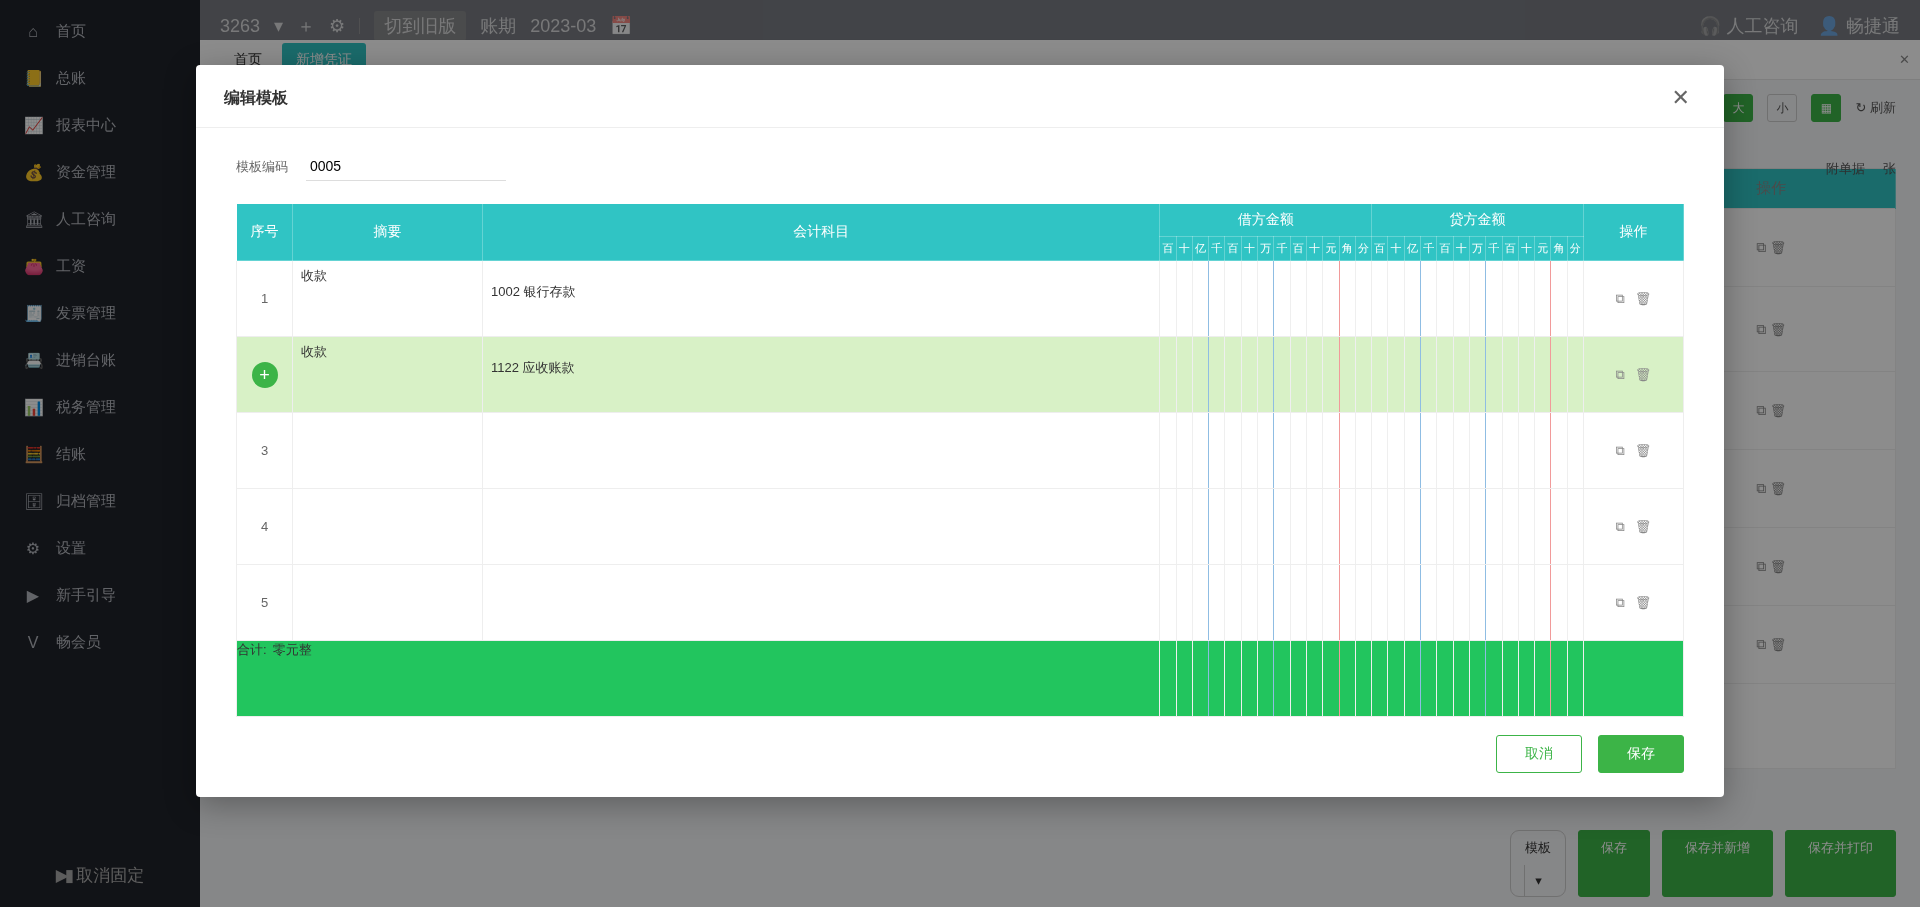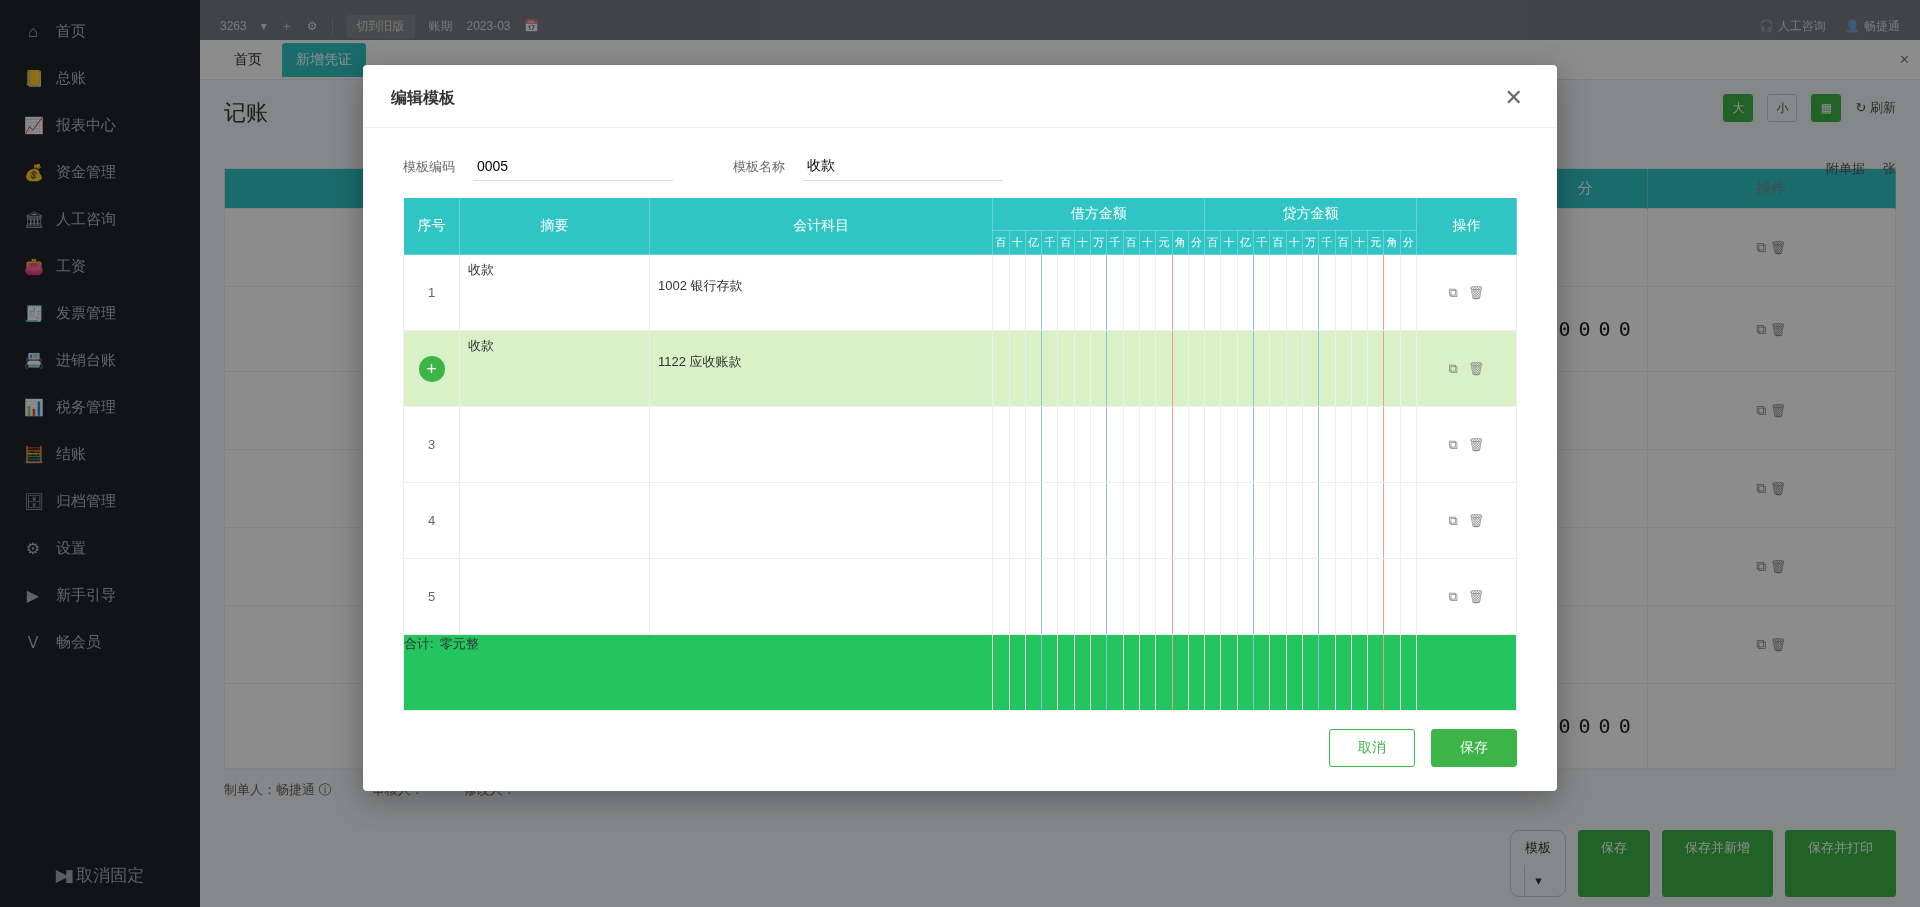--- a/index.html
+++ b/index.html
@@ -6,21 +6,21 @@
 body { font-family:"Microsoft YaHei","PingFang SC",Arial,sans-serif; font-size:13px; color:#333; background:#f0f2f5; width:1920px; height:907px; overflow:hidden; position:relative; }
 
 
 .bg-wrapper { position:absolute; inset:0; } 
 
 .sidebar { position:absolute; left:0; top:0; width:200px; height:907px; background:#20232a; color:#b3b6bd; padding-top:8px; }
 .sidebar .item { display:flex; align-items:center; gap:14px; padding:14px 24px; font-size:15px; cursor:pointer; }
 .sidebar .item .ic { width:18px; text-align:center; font-size:16px; }
 .sidebar .cancel-pin { position:absolute; bottom:10px; left:0; right:0; padding:10px 24px; font-size:17px; color:#aaa; text-align:center; }
 .sidebar .cancel-pin::before { content:"▶▮"; margin-right:6px; letter-spacing:-4px; }
-.context-row { position:absolute; left:200px; right:0; top:0; height:52px; background:#2a2d37; color:#ccc; display:flex; align-items:center; padding:0 20px; gap:14px; font-size:12px; opacity:.6; }
+.context-row { position:absolute; left:200px; right:0; top:0; height:52px; background:#2a2d37; color:#ccc; display:flex; align-items:center; padding:0 20px; gap:14px; font-size:18px; opacity:.6; }
 .context-row .sep { width:1px; height:16px; background:#555; }
 .context-row .pill { background:#444; padding:3px 10px; border-radius:3px; }
 .context-row .rt { margin-left:auto; display:flex; gap:20px; align-items:center; }
 
 .tabbar { position:absolute; left:200px; right:0; top:40px; height:40px; background:#fff; border-bottom:1px solid #e5e5e5; display:flex; align-items:center; padding-left:20px; gap:6px; }
 .tabbar .tab { padding:8px 14px; color:#333; font-size:14px; }
 .tabbar .tab.active { background:#30c4c4; color:#fff; border-radius:3px 3px 0 0; }
 .tabbar .close-all { margin-left:auto; padding:4px 10px; color:#888; }
 
 .main { position:absolute; left:200px; right:0; top:80px; bottom:0; padding:18px 24px; background:#f5f6f8; }
@@ -40,26 +40,26 @@
 .footer-btns .btn { padding:8px 22px; border-radius:3px; border:1px solid #ccc; background:#fff; cursor:pointer; }
 .footer-btns .btn.green { background:#3cb447; border-color:#3cb447; color:#fff; }
 .footer-btns .sel { display:flex; align-items:center; border:1px solid #ccc; border-radius:9px;flex-direction:column; }
 .footer-btns .sel span { padding:8px 14px; }
 .footer-btns .sel .ar { border-left:1px solid #ccc; padding:8px 10px; }
 
 
 .overlay { position:absolute; inset:0; background:rgba(0,0,0,.45); display:flex; align-items:flex-start; justify-content:center; padding-top:65px; }
 
 
-.modal { width:1194px; background:#fff; border-radius:4px; box-shadow:0 8px 32px rgba(0,0,0,.3); display:flex; flex-direction:column; }
+.modal { width:1528px; background:#fff; border-radius:4px; box-shadow:0 8px 32px rgba(0,0,0,.3); display:flex; flex-direction:column; }
 .modal-header { padding:18px 28px 14px; border-bottom:1px solid #eee; display:flex; align-items:center; }
 .modal-header h3 { font-size:16px; font-weight:bold; }
 .modal-header .close { margin-left:auto; font-size:22px; color:#666; cursor:pointer; padding:2px 6px; }
 .modal-body { padding:10px 40px 8px; }
-.form-row { display:flex; gap:60px; padding:14px 0 16px; }
+.form-row { display:flex; gap:32px; padding:14px 0 22px; }
 .form-field { display:flex; align-items:center; gap:18px; }
 .form-field label { color:#666; font-size:13px; }
 .form-field input { border:none; border-bottom:1px solid #ddd; padding:6px 4px; font-size:14px; width:200px; outline:none; }
 
 
 .tpl-table { width:100%; border-collapse:collapse; border:1px solid #e5e5e5; table-layout:fixed; }
 .tpl-table thead th { background:#30c4c4; color:#fff; font-weight:normal; border:1px solid rgba(255,255,255,.25); font-size:14px; text-align:center; padding:7px 4px; }
 .tpl-table thead th.unit { font-size:11px; padding:4px 0; width:16.3px; }
 .tpl-table tbody td { border:1px solid #eee; padding:0; vertical-align:top; height:76px; font-size:13px; }
 .tpl-table tbody tr.active td { background:#d8f1c6; }
@@ -263,24 +263,20 @@
     <div class="modal-header">
       <h3>编辑模板</h3>
       <div class="close">✕</div>
     </div>
 
     <div class="modal-body">
       <div class="form-row">
         <div class="form-field">
           <label>模板编码</label>
           <input value="0005" style="">
-        </div>
-        <div class="form-field">
-          <label>模板名称</label>
-          <input value="收款" style="">
         </div>
       </div>
 
       <table class="tpl-table">
         <colgroup>
           <col style="width:56px">
             <col style="width:190px">
             <col>
           <col style="width:16.3px">
             <col style="width:16.3px">

